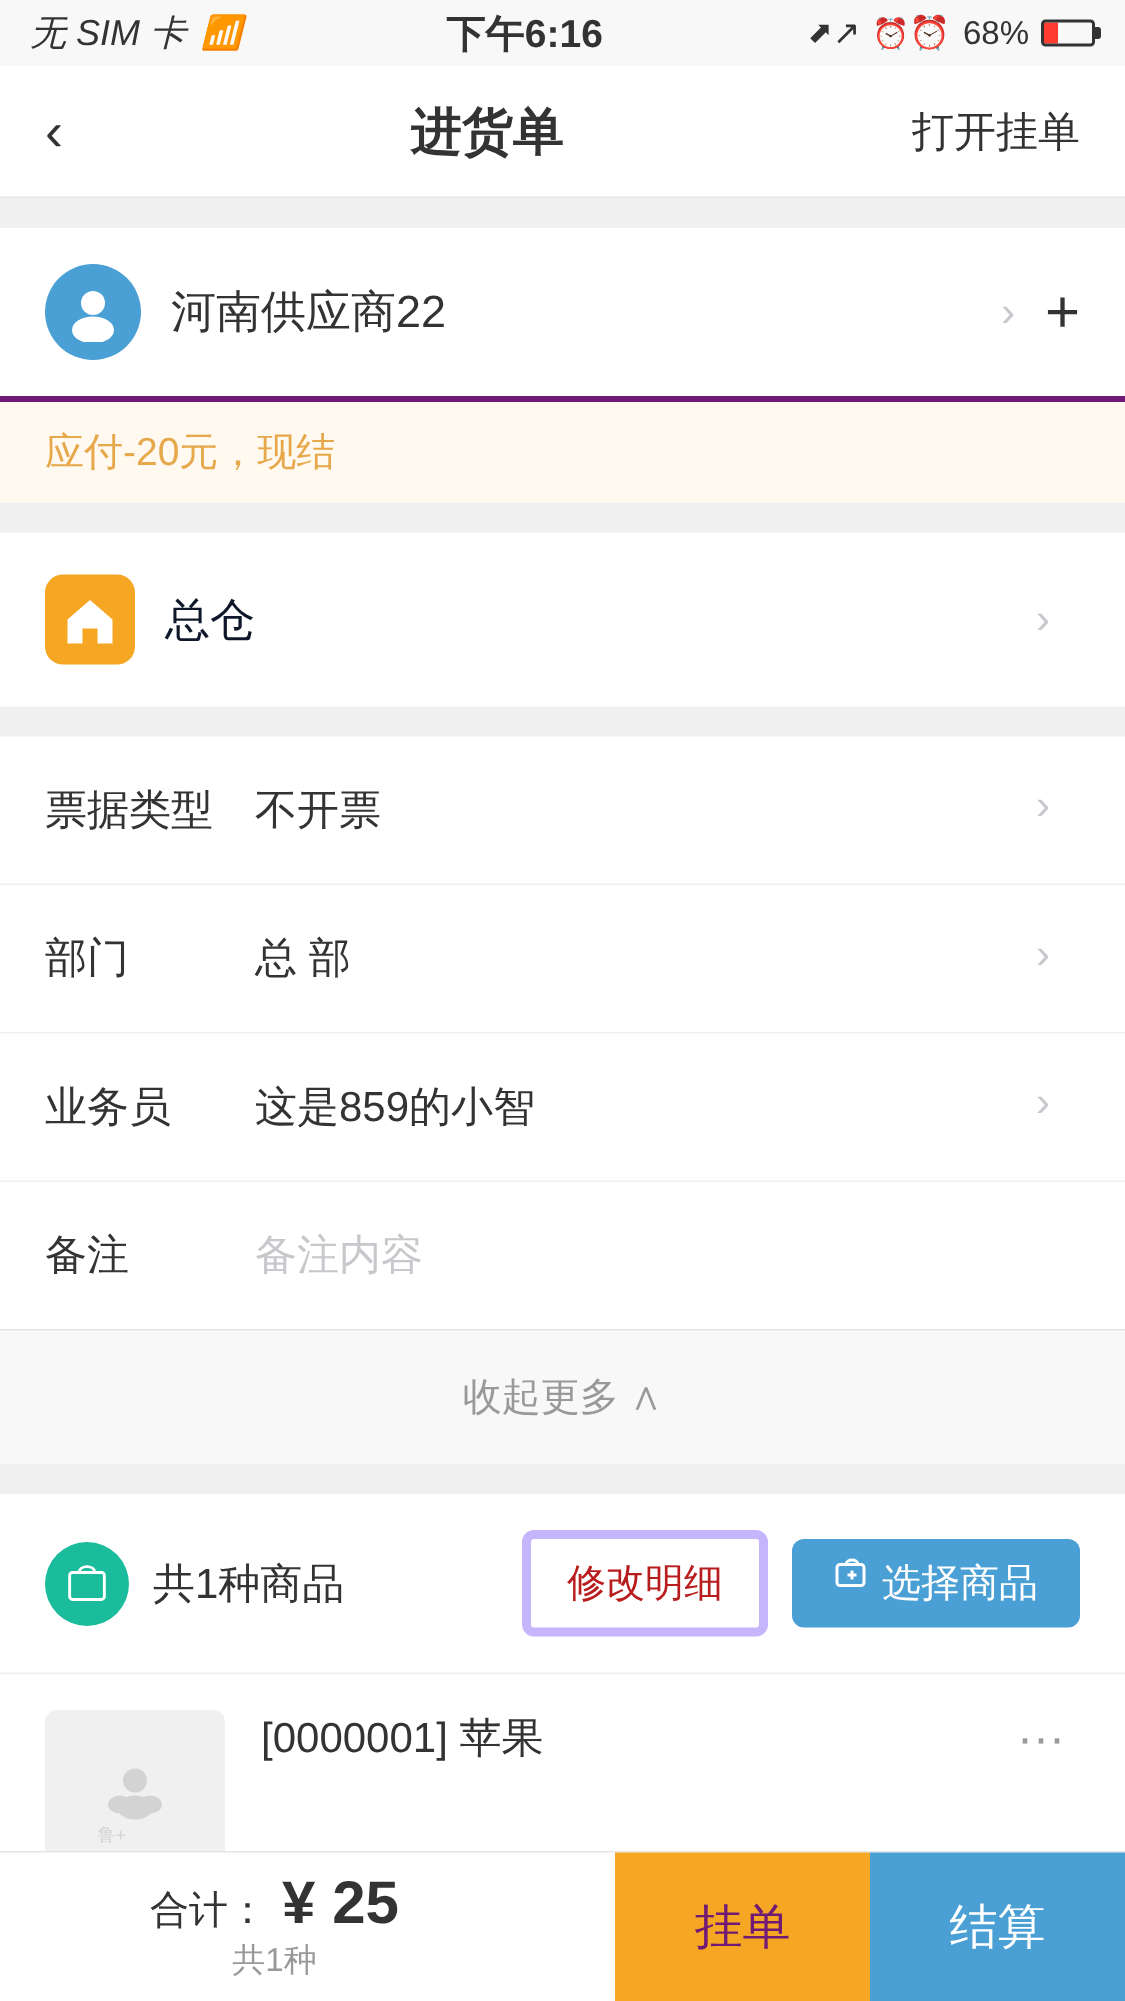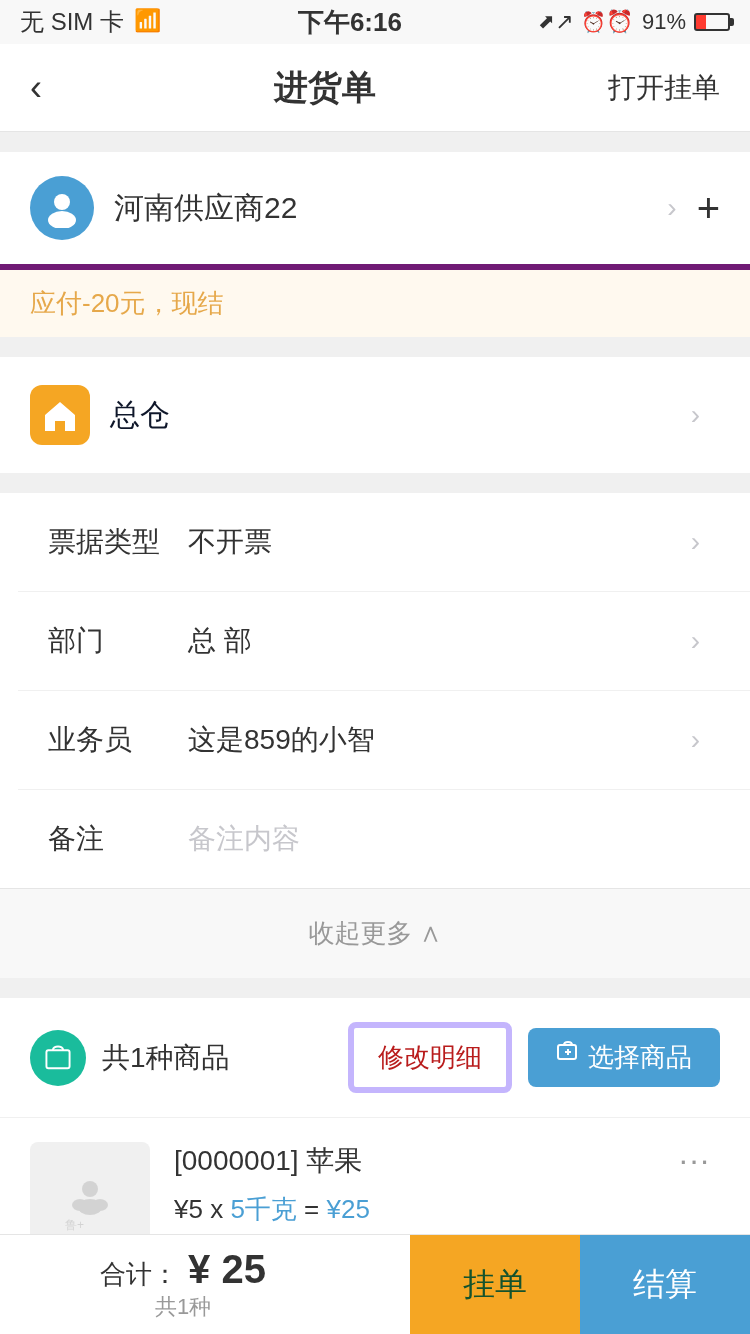--- a/index.html
+++ b/index.html
@@ -18,21 +18,21 @@
       width: 750px;
       height: 44px;
       background: #f8f8f8;
       display: flex;
       align-items: center;
       justify-content: space-between;
       padding: 0 20px;
       font-size: 24px;
       color: #333;
     }
-    .status-left { display: flex; align-items: flex-start; gap: 10px; }
+    .status-left { display: flex; align-items: center; gap: 10px; font-style: italic; }
     .status-center { font-weight: 600; font-size: 26px; }
     .status-right { display: flex; align-items: center; gap: 8px; font-size: 22px; }
     .battery-icon {
       display: inline-block;
       width: 36px;
       height: 18px;
       border: 2px solid #333;
       border-radius: 3px;
       position: relative;
       background: linear-gradient(to right, #ff3b30 30%, transparent 30%);
@@ -83,21 +83,21 @@
     }
 
     
     .supplier-section {
       background: #fff;
     }
     .supplier-row {
       display: flex;
       align-items: center;
       padding: 24px 30px;
-      border-bottom: 6px solid #701a75;
+      border-bottom: 4px solid #701a75;
     }
     .supplier-avatar {
       width: 64px;
       height: 64px;
       border-radius: 50%;
       background: #4a9fd4;
       display: flex;
       align-items: center;
       justify-content: center;
       margin-right: 20px;
@@ -155,25 +155,24 @@
       color: #0f172a;
     }
 
     
     .form-section {
       background: #fff;
       margin-top: 20px;
     }
     .form-row {
       display: flex;
-      align-items: center;
+      align-items: flex-start;
       padding: 30px 30px;
       border-bottom: 1px solid #f0f0f0;
       min-height: 90px;
-      margin-left: 18px;
     }
     .form-row:last-child { border-bottom: none; }
     .form-label {
       font-size: 28px;
       color: #333;
       width: 120px;
       flex-shrink: 0;
     }
     .form-value {
       flex: 1;
@@ -314,21 +313,21 @@
       display: flex;
       align-items: baseline;
       gap: 10px;
     }
     .total-label { font-size: 26px; color: #333; }
     .total-amount { font-size: 40px; font-weight: 600; color: #333; }
     .total-count { font-size: 22px; color: #999; }
     .btn-hang {
       width: 170px;
       background: #f5a623;
-      color: #14532d;
+      color: #701a75;
       font-size: 32px;
       border: none;
       cursor: pointer;
       display: flex;
       align-items: center;
       justify-content: center;
       margin-left: 44px;
     }
     .btn-checkout {
       width: 170px;
@@ -352,21 +351,21 @@
 
 <div class="status-bar">
   <div class="status-left">
     <span>无 SIM 卡</span>
     <span class="wifi-icon"></span>
   </div>
   <div class="status-center">下午6:16</div>
   <div class="status-right">
     <span class="location-icon">↗</span>
     <span class="alarm-icon">⏰</span>
-    <span>91%</span>
+    <span>68%</span>
     <div class="battery-icon"></div>
   </div>
 </div>
 
 <div class="nav-bar">
   <span class="nav-back">‹</span>
   <span class="nav-title">进货单</span>
   <span class="nav-action">打开挂单</span>
 </div>
 
@@ -454,27 +453,20 @@
         <ellipse cx="25" cy="38" rx="8" ry="6"></ellipse>
         <ellipse cx="45" cy="38" rx="8" ry="6"></ellipse>
         <text x="10" y="62" font-size="12" fill="#aaa">鲁+</text>
       </svg>
     </div>
     <div class="product-info">
       <div class="product-name">
         <span>[0000001] </span>
         <span>苹果</span>
       </div>
-      <div class="product-price">
-        <span>¥5</span>
-        <span> x </span>
-        <span class="highlight">5千克</span>
-        <span> = </span>
-        <span class="highlight">¥25</span>
-      </div>
     </div>
     <span class="product-more">···</span>
   </div>
 </div>
 
 <div style="height: 120px;"></div>
 
 <div class="bottom-bar">
   <div class="bottom-total">
     <div class="bottom-total-row">

